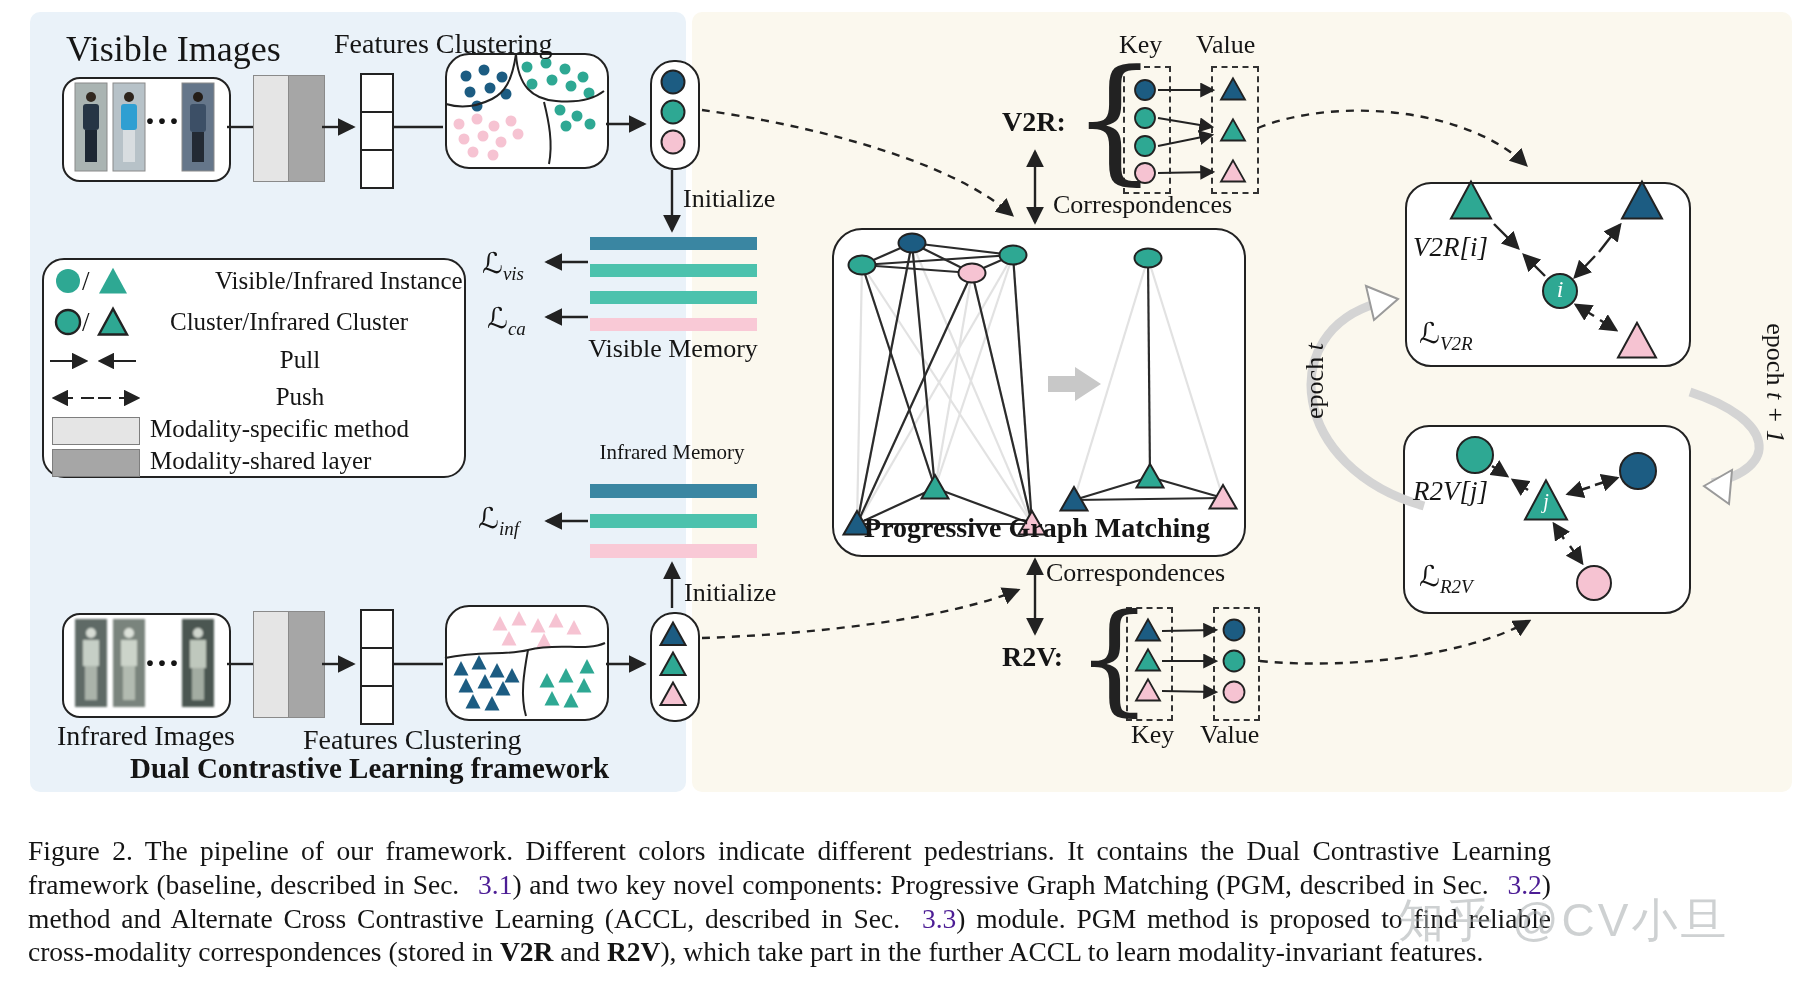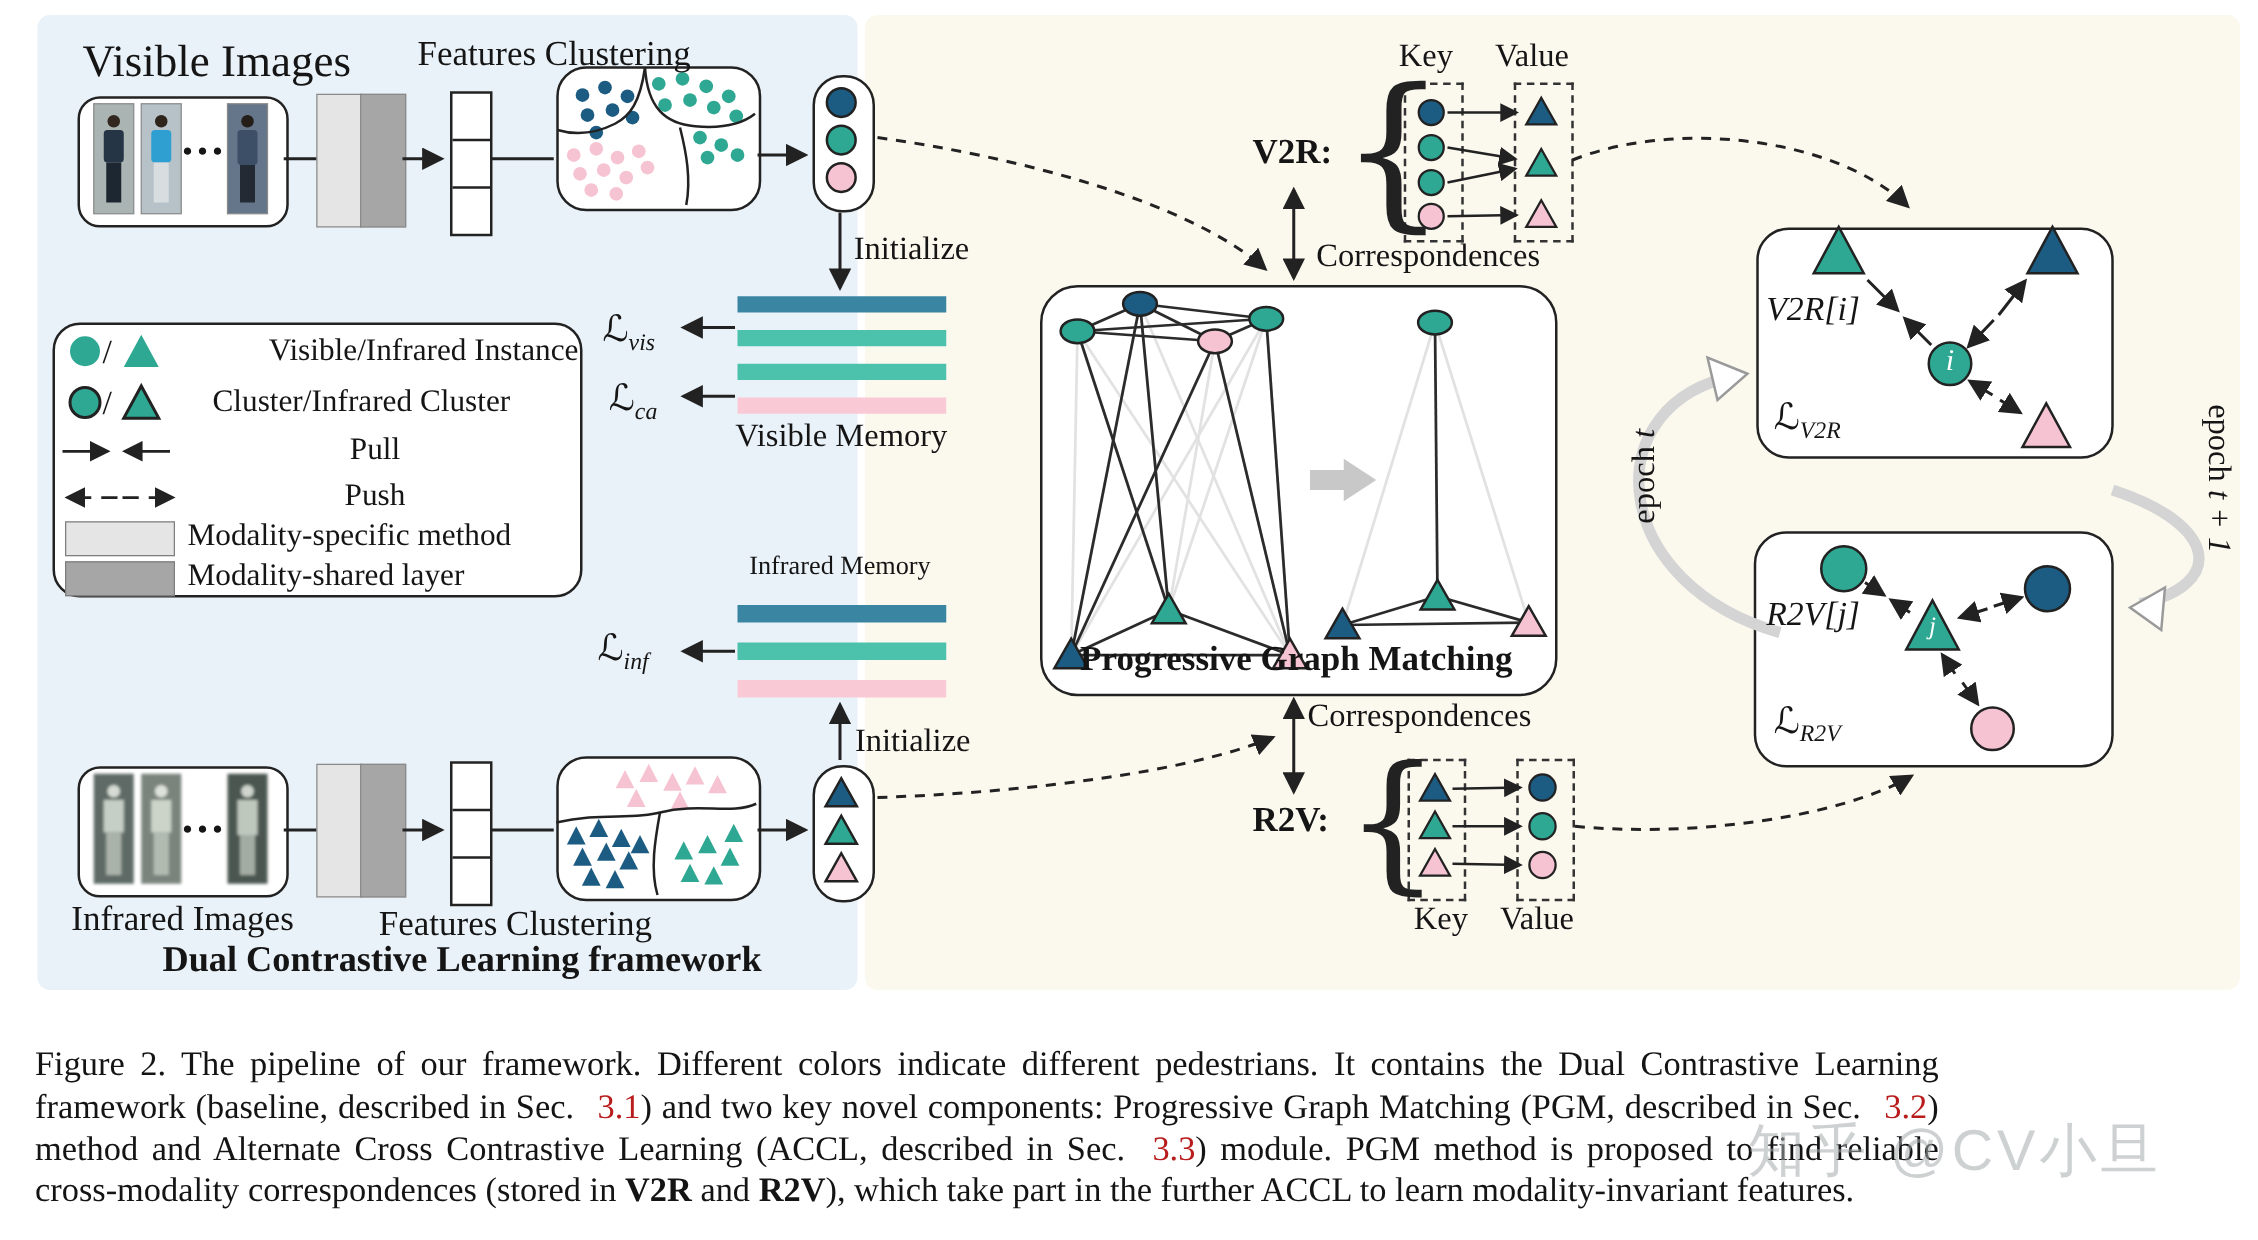--- a/index.html
+++ b/index.html
@@ -17,21 +17,21 @@
   svg.overlay{position:absolute;left:0;top:0;z-index:5;pointer-events:none;}
   .loss{font-size:29px;font-style:italic;font-family:"DejaVu Serif","DejaVu Sans",serif;}
   .loss sub{font-size:19px;font-style:italic;font-family:"Liberation Serif",serif;margin-top:44px;}
   .brace{position:absolute;font-family:"DejaVu Serif",serif;color:#222;z-index:6;font-weight:400;}
   .fcol{position:absolute;background:#fff;border:2px solid #222;z-index:2;}
   .fcell{border-bottom:2px solid #222;}
   .fcell:last-child{border-bottom:none;}
   .swatch{position:absolute;z-index:6;border:1.5px solid #7e7e7e;}
   .caption{position:absolute;left:28px;top:834px;width:1523px;font-size:27.5px;line-height:33.8px;
            text-align:justify;color:#141414;z-index:6;margin:0;}
-  .caption .ref{color:#b91c1c;margin-left:11px;}
+  .caption .ref{color:#4c1d95;margin-left:11px;}
   .watermark{position:absolute;left:1398px;top:890px;font-family:"Liberation Sans",sans-serif;
              font-size:46px;letter-spacing:3px;color:#a7acae;opacity:0.55;z-index:9;white-space:nowrap;}
 </style>
 </head>
 <body>
 
 <div id="root">
 
   <div class="panel" style="left:30px;top:12px;width:656px;height:780px;background:#EAF2F9;"></div>
   <div class="panel" style="left:692px;top:12px;width:1100px;height:780px;background:#FBF8EE;"></div>

